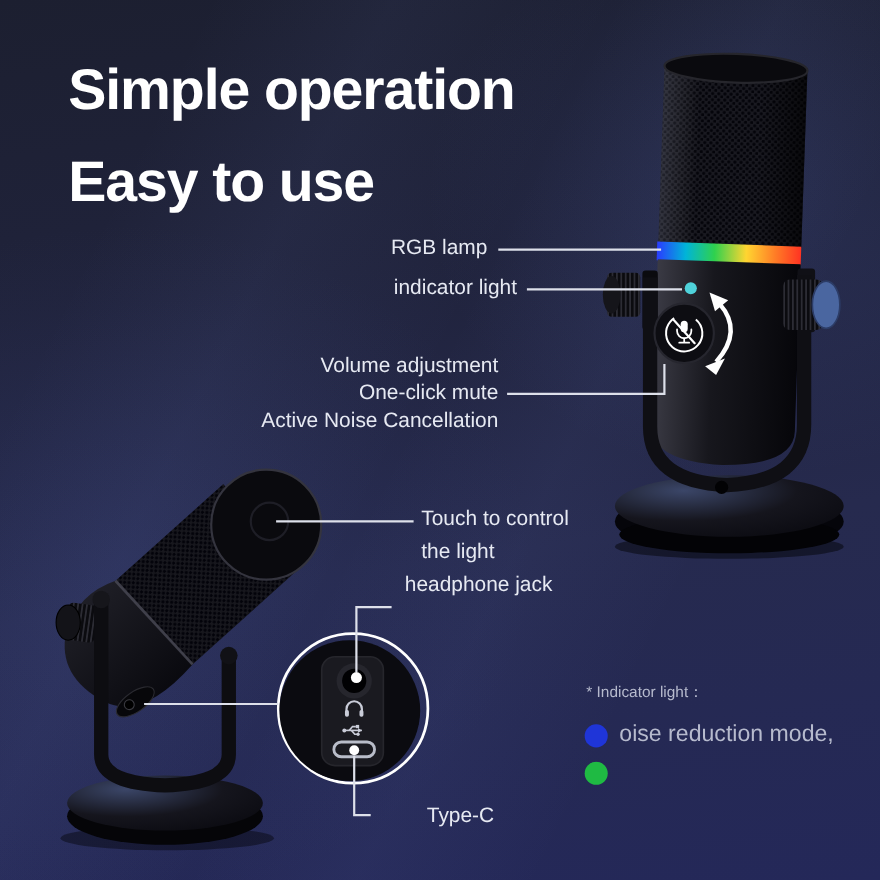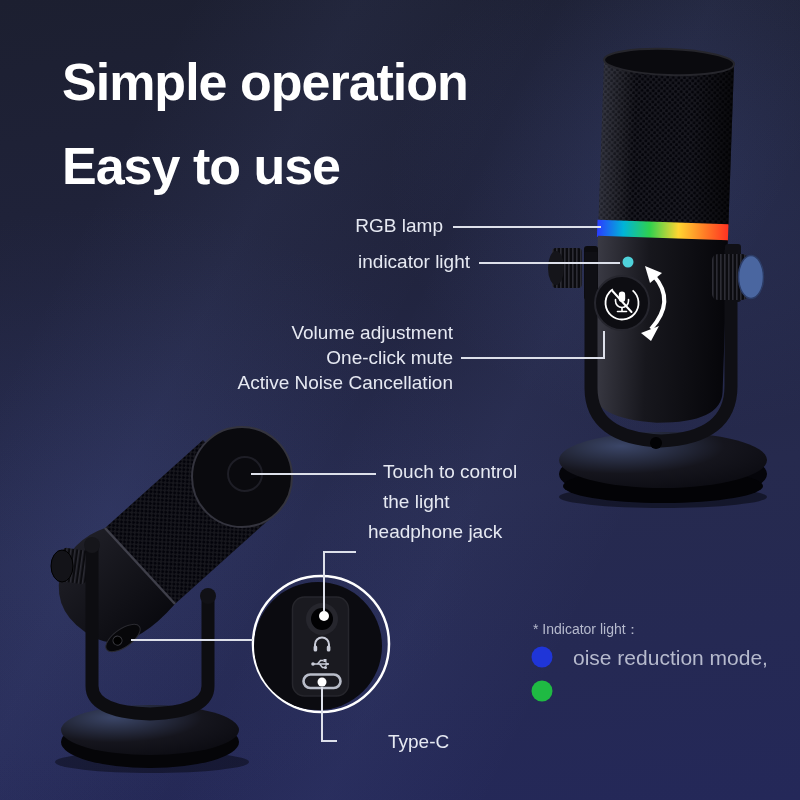--- a/index.html
+++ b/index.html
@@ -17,21 +17,21 @@
   .t1{top:56px;} .t2{top:140px;}
   .lbl{position:absolute;color:#e6e9f2;font-size:19px;line-height:24px;white-space:nowrap;}
   .lbl-rgb{right:357px;top:214px;}
   .lbl-ind{right:330px;top:250px;}
   .vol{right:347px;top:320px;text-align:right;line-height:25px;}
   .touch{left:383px;top:457px;line-height:30px;}
   .lbl-hp{left:368px;top:520px;}
   .lbl-tc{left:344px;top:730px;margin-left:44px;}
   .legend{position:absolute;left:531px;top:616px;color:#b6bacd;font-size:21px;}
   .legend .hd{font-size:14px;line-height:26px;margin-bottom:4px;padding-left:2px;}
-  .legend .row{display:flex;align-items:flex-start;height:34px;gap:20px;}
+  .legend .row{display:flex;align-items:flex-end;height:34px;gap:10px;}
   .legend .row svg{display:block;flex:0 0 auto;}
 </style>
 </head>
 <body>
 
 <div class="stage">
   <div class="beam"></div>
 
   <svg class="art" width="800" height="800" viewBox="0 0 800 800">
     <defs>

